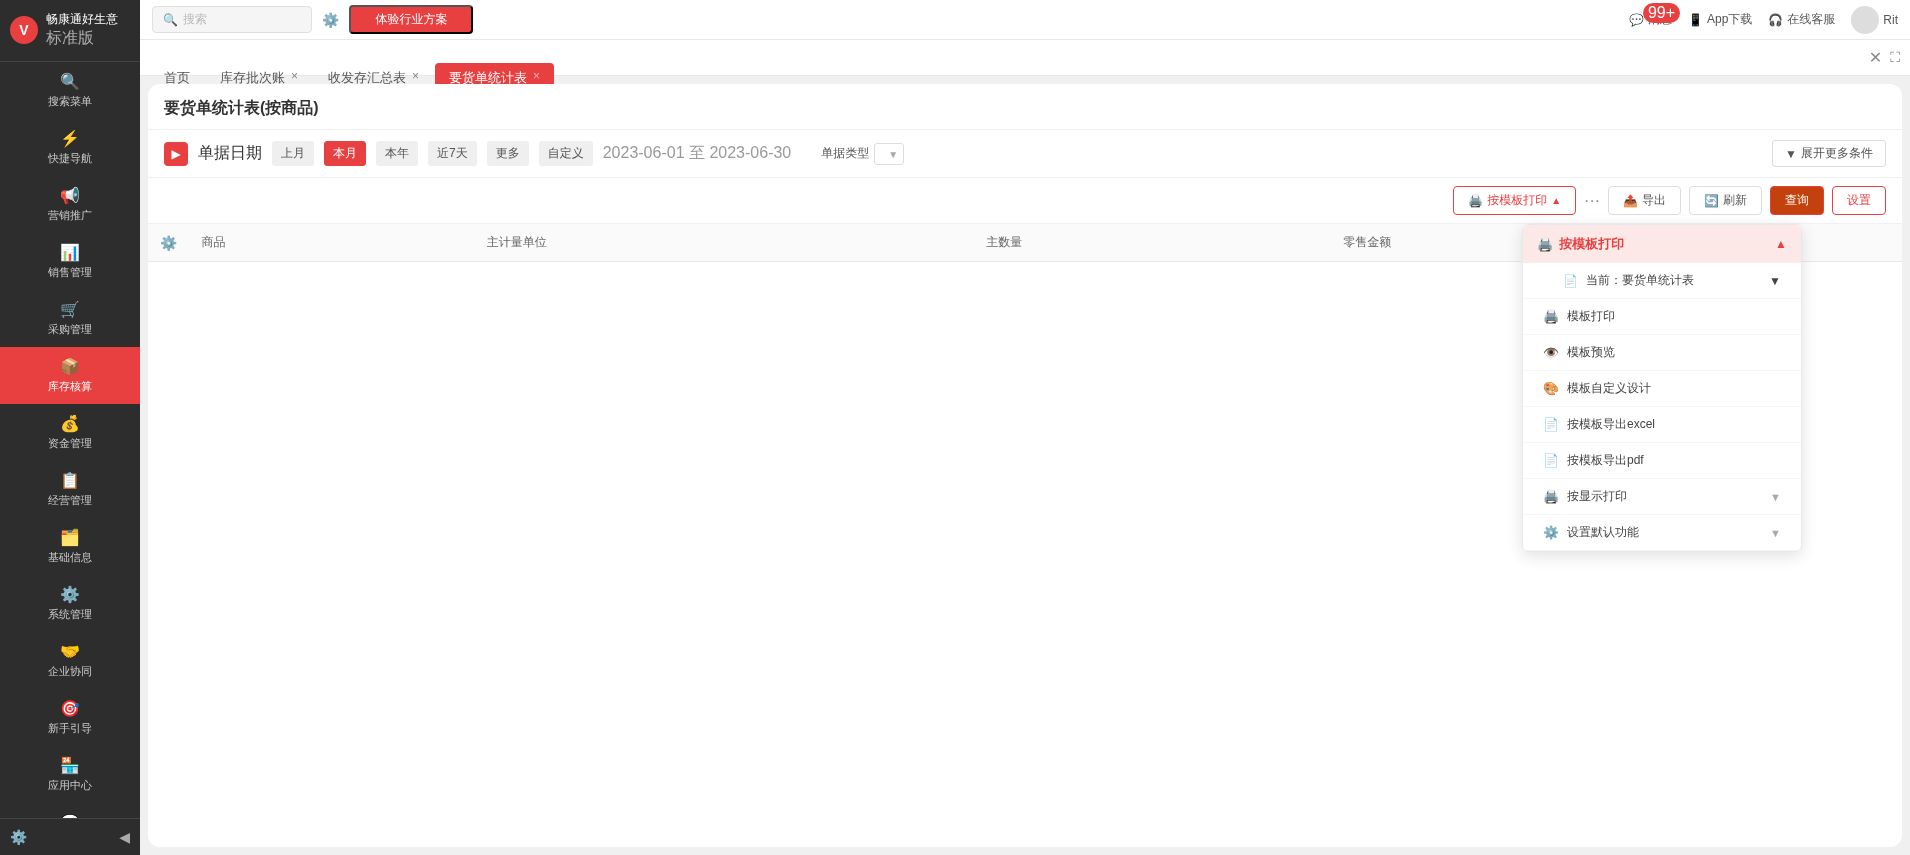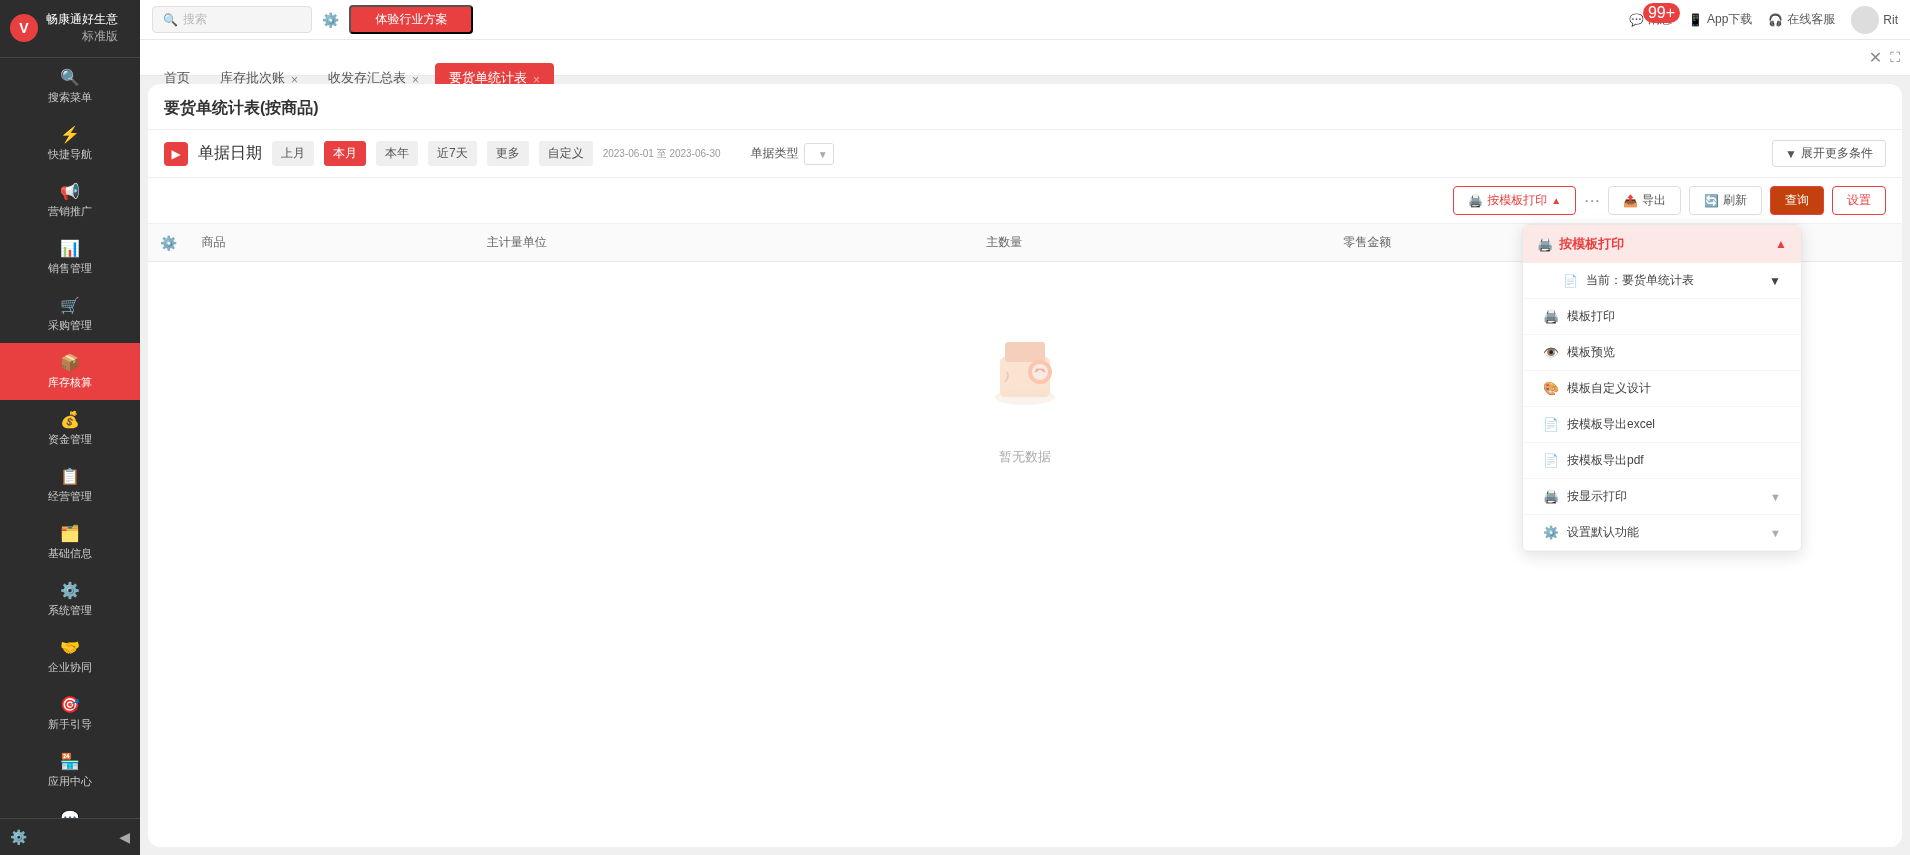--- a/index.html
+++ b/index.html
@@ -3,21 +3,21 @@
   <meta charset="utf-8">
   <style>
     * { margin: 0; padding: 0; box-sizing: border-box; }
     body { font-family: 'Microsoft YaHei', Arial, sans-serif; font-size: 13px; background: #f5f5f5; display: flex; height: 855px; overflow: hidden; }
 
     
     .sidebar { width: 140px; background: #2d2d2d; display: flex; flex-direction: column; height: 100%; color: #ccc; flex-shrink: 0; }
     .sidebar-logo { padding: 12px 10px; display: flex; align-items: center; gap: 8px; border-bottom: 1px solid #444; }
     .sidebar-logo-icon { width: 28px; height: 28px; background: #e84040; border-radius: 50%; display: flex; align-items: center; justify-content: center; color: white; font-size: 14px; font-weight: bold; flex-shrink: 0; }
     .sidebar-logo-text { font-size: 12px; color: #fff; line-height: 1.3; }
-    .sidebar-logo-sub { font-size: 12px; color: #aaa; text-align: right; }
+    .sidebar-logo-sub { font-size: 16px; color: #aaa; }
     .sidebar-scroll { flex: 1; overflow-y: auto; }
     .sidebar-scroll::-webkit-scrollbar { width: 4px; }
     .sidebar-scroll::-webkit-scrollbar-thumb { background: #555; }
     .sidebar-item { display: flex; flex-direction: column; align-items: center; padding: 10px 5px; cursor: pointer; color: #ccc; font-size: 11px; gap: 3px; position: relative; }
     .sidebar-item.active { background: #e84040; color: white; }
     .sidebar-item-icon { font-size: 16px; }
     .sidebar-bottom { padding: 10px; display: flex; justify-content: space-between; align-items: center; border-top: 1px solid #444; }
     .sidebar-bottom-icon { color: #aaa; font-size: 14px; cursor: pointer; }
 
     
@@ -28,39 +28,39 @@
     .topbar-search { background: #f5f5f5; border: 1px solid #e0e0e0; border-radius: 4px; padding: 4px 10px; font-size: 12px; color: #999; display: flex; align-items: center; gap: 5px; width: 160px; }
     .topbar-gear { color: #888; font-size: 14px; cursor: pointer; }
     .topbar-trial { background: #e84040; color: white; padding: 4px 24px; border-radius: 4px; font-size: 12px; cursor: pointer; }
     .topbar-right { margin-left: auto; display: flex; align-items: center; gap: 16px; }
     .topbar-right-item { display: flex; align-items: center; gap: 4px; color: #555; font-size: 12px; cursor: pointer; position: relative; }
     .badge { background: #e84040; color: white; border-radius: 10px; font-size: 16px; padding: 1px 5px; position: absolute; top: -8px; right: -8px; }
     .topbar-avatar { width: 28px; height: 28px; background: #ddd; border-radius: 50%; }
 
     
     .tabbar { background: white; height: 36px; display: flex; align-items: center; padding: 0 10px; gap: 2px; border-bottom: 1px solid #e8e8e8; flex-shrink: 0; }
-    .tab { padding: 6px 14px; font-size: 13px; color: #555; cursor: pointer; display: flex; align-items: flex-end; gap: 6px; border-radius: 4px 4px 0 0; margin-top: 40px; }
+    .tab { padding: 6px 14px; font-size: 13px; color: #555; cursor: pointer; display: flex; align-items: flex-start; gap: 6px; border-radius: 4px 4px 0 0; margin-top: 40px; }
     .tab.active { background: #e84040; color: white; }
     .tab-close { font-size: 12px; cursor: pointer; opacity: 0.7; }
     .tab-bar-actions { margin-left: auto; display: flex; align-items: center; gap: 8px; }
     .tab-bar-close { font-size: 16px; color: #888; cursor: pointer; }
     .tab-bar-expand { font-size: 14px; color: #888; cursor: pointer; }
 
     
     .page { flex: 1; background: white; margin: 8px; border-radius: 12px; display: flex; flex-direction: column; overflow: hidden; position: relative; }
     .page-header { padding: 14px 16px 10px; border-bottom: 1px solid #f0f0f0; }
     .page-title { font-size: 16px; font-weight: bold; color: #333; }
 
     
     .filter-bar { padding: 10px 16px; display: flex; align-items: center; gap: 10px; flex-wrap: wrap; border-bottom: 1px solid #f0f0f0; }
     .filter-expand-btn { width: 24px; height: 24px; background: #e84040; color: white; display: flex; align-items: center; justify-content: center; border-radius: 4px; cursor: pointer; font-size: 12px; }
     .filter-label { color: #333; font-size: 16px; }
     .date-btn { padding: 3px 8px; border-radius: 3px; font-size: 12px; cursor: pointer; border: 1px solid transparent; color: #555; }
     .date-btn.active { background: #e84040; color: white; border-color: #e84040; }
-    .date-range { font-size: 10px; color: #999; }
+    .date-range { font-size: 16px; color: #999; }
     .filter-type { display: flex; align-items: center; gap: 5px; color: #555; font-size: 12px; margin-left: 20px; }
     .filter-select { border: 1px solid #ddd; border-radius: 3px; padding: 3px 20px 3px 8px; font-size: 12px; appearance: none; background: white; cursor: pointer; }
     .expand-more-btn { background: white; border: 1px solid #ddd; border-radius: 3px; padding: 4px 12px; font-size: 12px; cursor: pointer; color: #555; display: flex; align-items: center; gap: 4px; }
 
     
     .toolbar { padding: 8px 16px; display: flex; align-items: center; justify-content: flex-end; gap: 8px; border-bottom: 1px solid #f0f0f0; }
     .toolbar-btn { padding: 5px 14px; border-radius: 4px; font-size: 12px; cursor: pointer; border: 1px solid #ddd; background: white; color: #555; display: flex; align-items: center; gap: 4px; }
     .toolbar-btn.primary { background: #c2410c; color: white; border-color: #e84040; }
     .toolbar-btn.outline { border-color: #e84040; color: #e84040; background: white; }
     .toolbar-dots { color: #888; font-size: 16px; cursor: pointer; }
@@ -284,36 +284,20 @@
             <th>主计量单位</th>
             <th>主数量</th>
             <th>零售金额</th>
             <th></th>
           </tr>
         </thead>
         <tbody>
         </tbody>
       </table>
 
-      <div class="empty-state">
-        <div style="font-size:70px;margin-bottom:10px;opacity:0.6;">
-          <svg width="100" height="100" viewBox="0 0 100 100">
-            <ellipse cx="50" cy="75" rx="30" ry="8" fill="#f5d5c0" opacity="0.5"></ellipse>
-            <rect x="25" y="35" width="50" height="40" rx="5" fill="#f5c5a0" opacity="0.8"></rect>
-            <rect x="30" y="20" width="40" height="20" rx="3" fill="#f0b090"></rect>
-            <circle cx="65" cy="50" r="12" fill="#fca07a"></circle>
-            <circle cx="65" cy="50" r="8" fill="#f5e0d0"></circle>
-            <path d="M60 50 Q65 44 70 50" stroke="#e08060" stroke-width="1.5" fill="none"></path>
-            <circle cx="62" cy="48" r="1.5" fill="#e08060"></circle>
-            <circle cx="68" cy="48" r="1.5" fill="#e08060"></circle>
-            <path d="M30 60 Q35 55 32 50" stroke="#e8a080" stroke-width="1.5" fill="#f5c5a0"></path>
-          </svg>
-        </div>
-        <span class="empty-text">暂无数据</span>
-      </div>
     </div>
 
     <div class="dropdown-panel">
       <div class="dropdown-header">
         <div class="dropdown-header-title">
           <span>🖨️</span>
           <span>按模板打印</span>
         </div>
         <span class="dropdown-arrow">▲</span>
       </div>

